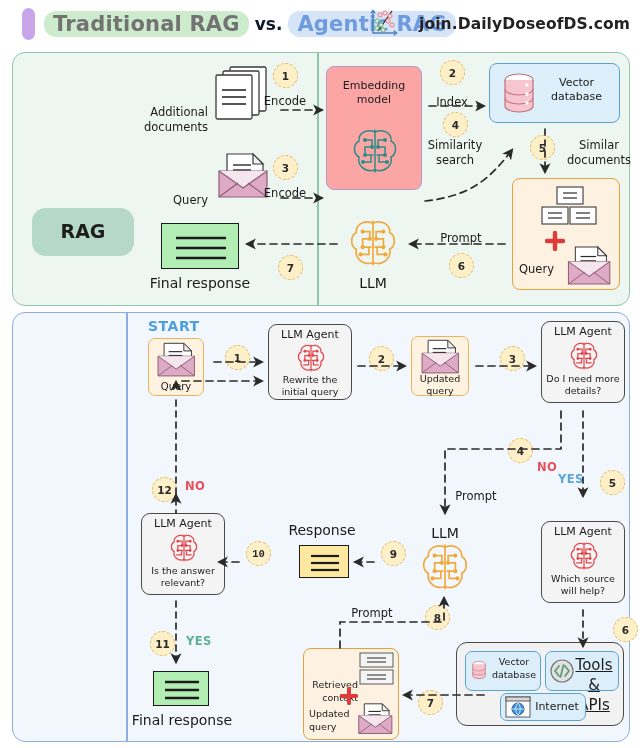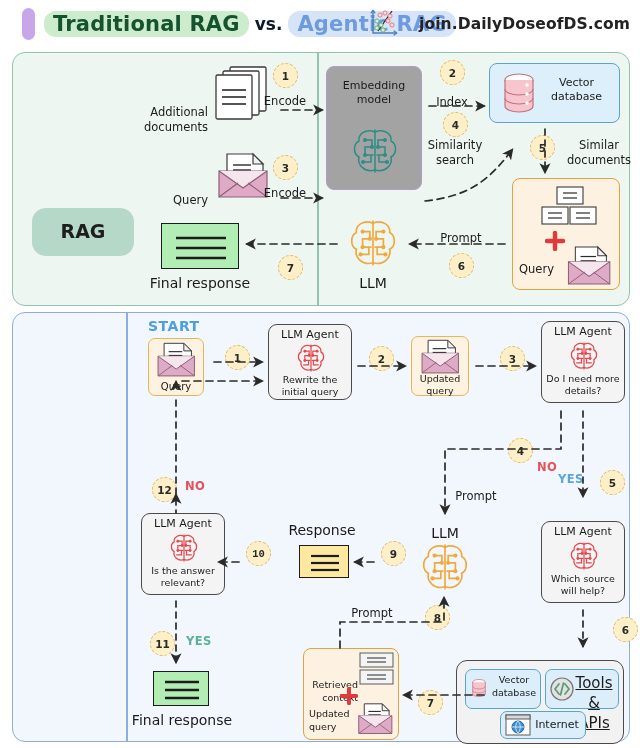--- a/index.html
+++ b/index.html
@@ -9,21 +9,21 @@
   .abs{position:absolute;}
 
   
   #header{position:absolute;left:0;top:0;width:640px;height:48px;}
   #purple-bar{position:absolute;left:22px;top:8px;width:13px;height:32px;
               border-radius:7px;background:#c9a6e9;}
   #title-wrap{position:absolute;left:44px;top:8px;height:32px;
               display:flex;align-items:center;gap:6px;}
   .title-hl{position:relative;padding:1px 9px;border-radius:12px;
             font-size:21px;font-weight:700;letter-spacing:.2px;}
-  #title-trad{background:#cdeccd;color:#14532d;}
+  #title-trad{background:#cdeccd;color:#737373;}
   #title-vs{color:#0f172a;font-size:17px;font-weight:700;}
   #title-agentic{background:#d6e4f7;color:#6e9ade;}
 
   #brand{position:absolute;right:10px;top:5px;height:38px;
          display:flex;align-items:center;gap:20px;}
   #brand-text{font-size:15.5px;font-weight:700;color:#232323;letter-spacing:.1px;}
 
   
   .panel{position:absolute;border-radius:13px;}
   #panel-rag{left:12px;top:52px;width:616px;height:252px;
@@ -54,21 +54,21 @@
         font-size:10.5px;font-weight:700;color:#2a2a2a;}
 
   
   .tag{position:absolute;font-size:11.5px;font-weight:700;letter-spacing:.4px;}
   .tag-no{color:#e8505b;}
   .tag-yes{color:#5aa6d6;}
   .tag-yes-g{color:#5fb196;}
 
   
   .box{position:absolute;border-radius:8px;box-sizing:border-box;}
-  .box-embed{background:#a3a3a3;border:1.6px solid #b49ac8;}
+  .box-embed{background:#fca5a5;border:1.6px solid #b49ac8;}
   .box-vdb{background:#ddeffa;border:1.8px solid #5ba3d0;}
   .box-ctx{background:#fdf2e2;border:1.6px solid #e2a23c;}
   .box-agent{background:#f4f4f4;border:1.6px solid #4a4a4a;border-radius:9px;}
   .box-query{background:#fdf3e0;border:1.6px solid #e8b55c;border-radius:7px;}
   .box-tools{background:#f2f2f2;border:1.6px solid #4a4a4a;border-radius:11px;}
   .box-src{background:#dceefa;border:1.4px solid #5ba3d0;border-radius:7px;}
 
   .box-title{position:absolute;left:0;right:0;text-align:center;
              font-size:11px;color:#1b1b1b;line-height:1.3;}
 
@@ -481,21 +481,21 @@
       <path d="M38 2 v10 h10 z" fill="#f2f2f2" stroke="#3a3a3a" stroke-width="1.4"></path>
       <line x1="18" y1="13" x2="36" y2="13" stroke="#2a2a2a" stroke-width="1.6"></line>
       <line x1="18" y1="18" x2="36" y2="18" stroke="#2a2a2a" stroke-width="1.6"></line>
       <path d="M4 19 h48 v26 h-48 z" fill="#dfaac6" stroke="#8c5f74" stroke-width="1.4"></path>
       <path d="M4 19 l24 17 l24 -17" fill="#f4e6ec" stroke="#8c5f74" stroke-width="1.4"></path>
       <path d="M4 45 l19 -14 M52 45 l-19 -14" stroke="#8c5f74" stroke-width="1.2" fill="none"></path>
     </svg>
   </span>
 </div>
 
-<div class="box box-tools" style="left:456px;top:660px;width:168px;height:84px;">
+<div class="box box-tools" style="left:456px;top:642px;width:168px;height:84px;">
   <div class="box-src abs" style="left:8px;top:8px;width:74px;height:38px;">
     <span class="abs" style="left:4px;top:5px;">
       <svg width="18" height="27" viewBox="0 0 40 44">
         <ellipse cx="20" cy="8" rx="14" ry="6" fill="#fff" stroke="#c4707f" stroke-width="1.6"></ellipse>
         <path d="M6 8 v26 a14 6 0 0 0 28 0 v-26" fill="#f7c5cd" stroke="#c4707f" stroke-width="1.6"></path>
         <path d="M6 17 a14 6 0 0 0 28 0" fill="none" stroke="#c4707f" stroke-width="1.4"></path>
         <path d="M6 26 a14 6 0 0 0 28 0" fill="none" stroke="#c4707f" stroke-width="1.4"></path>
       </svg>
     </span>
     <div class="lbl abs" style="left:24px;top:4px;width:48px;font-size:9.5px;">Vector

